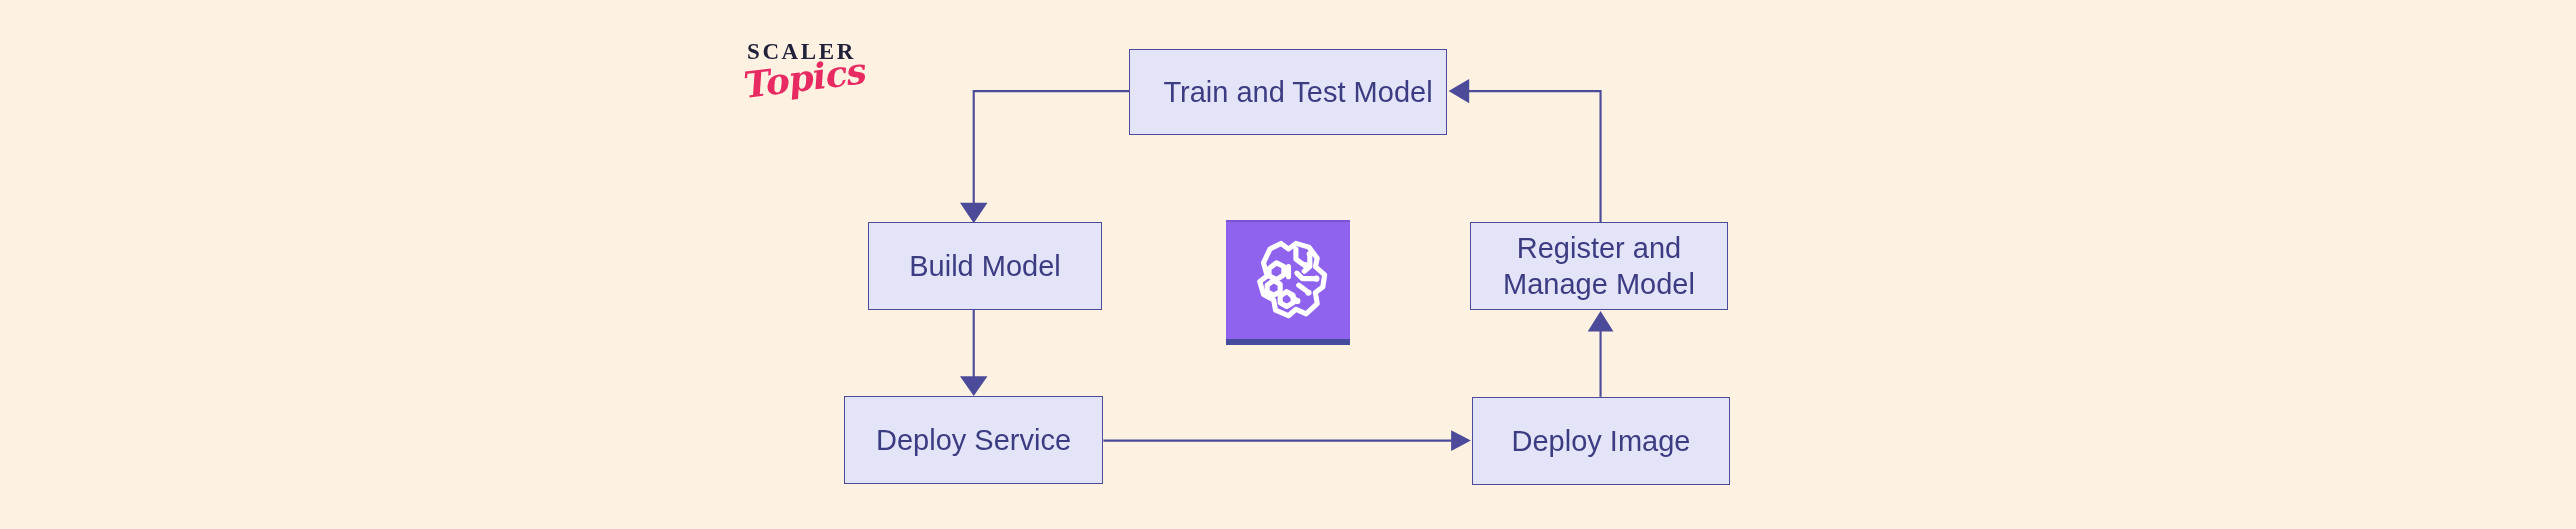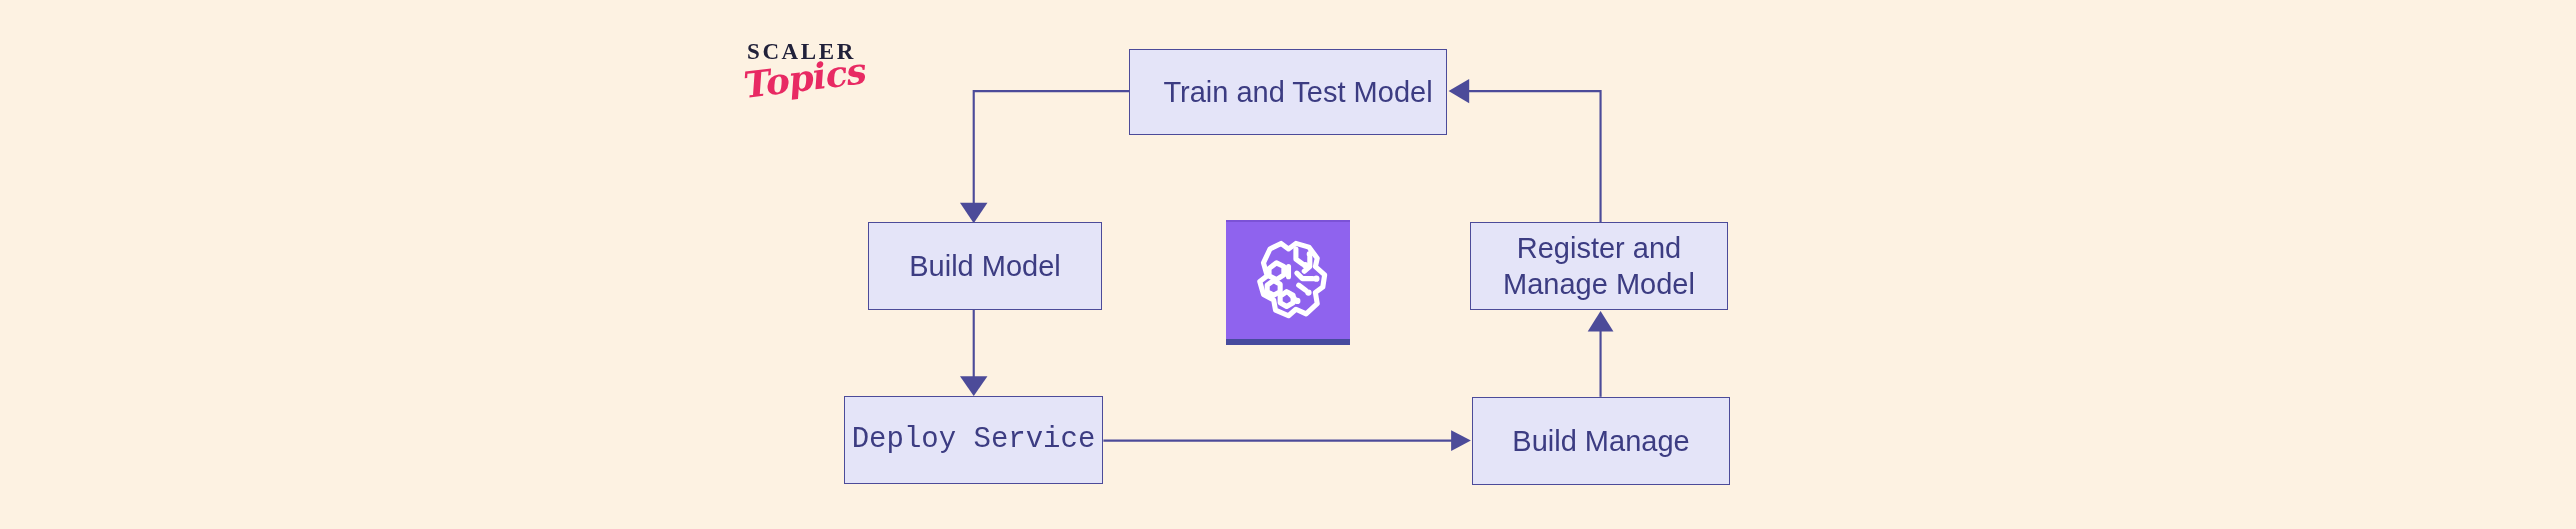--- a/index.html
+++ b/index.html
@@ -48,21 +48,21 @@
     border:1.7px solid var(--node-border);
     color:var(--node-text);
     font-size:29px;
     display:flex;align-items:center;justify-content:center;
     text-align:center;line-height:1.25;
     box-sizing:border-box;
   }
   #node-train-test   {left:1129px;top:49px; width:318px;height:86px;padding-left:20px;}
   #node-build-model  {left:844px; top:222px;width:234px;height:88px;margin-left:24px;}
   #node-register     {left:1470px;top:222px;width:258px;height:88px;padding:0 19px;}
-  #node-deploy       {left:844px; top:396px;width:259px;height:88px;font-family:Liberation Mono, monospace;}
+  #node-deploy       {left:844px; top:396px;width:259px;height:88px;}
   #node-build-image  {left:1472px;top:397px;width:258px;height:88px;}
 
   
   svg.edges{position:absolute;left:0;top:0;width:2576px;height:530px;pointer-events:none;}
   svg.edges path{stroke:var(--edge);stroke-width:2.5;fill:none;}
   svg.edges polygon{fill:var(--edge);stroke:none;}
 
   
   .ml-icon{
     position:absolute;left:1226px;top:220px;width:124px;height:125px;
@@ -108,21 +108,21 @@
   <div class="node" id="node-build-model">
     <span>Build Model</span>
   </div>
   <div class="node" id="node-register">
     <span>Register and Manage Model</span>
   </div>
   <div class="node" id="node-deploy">
     <span>Deploy Service</span>
   </div>
   <div class="node" id="node-build-image">
-    <span>Build Manage</span>
+    <span>Deploy Image</span>
   </div>
 
   <div class="ml-icon">
     <svg viewBox="0 0 96 96" fill="none" stroke="#ffffff" stroke-width="5.5" stroke-linecap="round" stroke-linejoin="round" aria-hidden="true">
 
       <path d="M28 14 L40 8 L48 14 L56 8 L70 12 L79 24 L77 33 L87 42 L85 55 L77 61 L79 73 L67 84 L56 79 L48 86 L34 80 L32 69 L21 63 L17 49 L25 43 L21 29 Z"></path>
 
       <path d="M27 35 L35 29 L43 33 L43 42 L35 47 L27 43 Z"></path>
       <path d="M25 53 L32 48 L39 52 L39 60 L32 64 L25 60 Z"></path>
       <path d="M39 65 L46 60 L53 64 L53 72 L46 76 L39 72 Z"></path>

